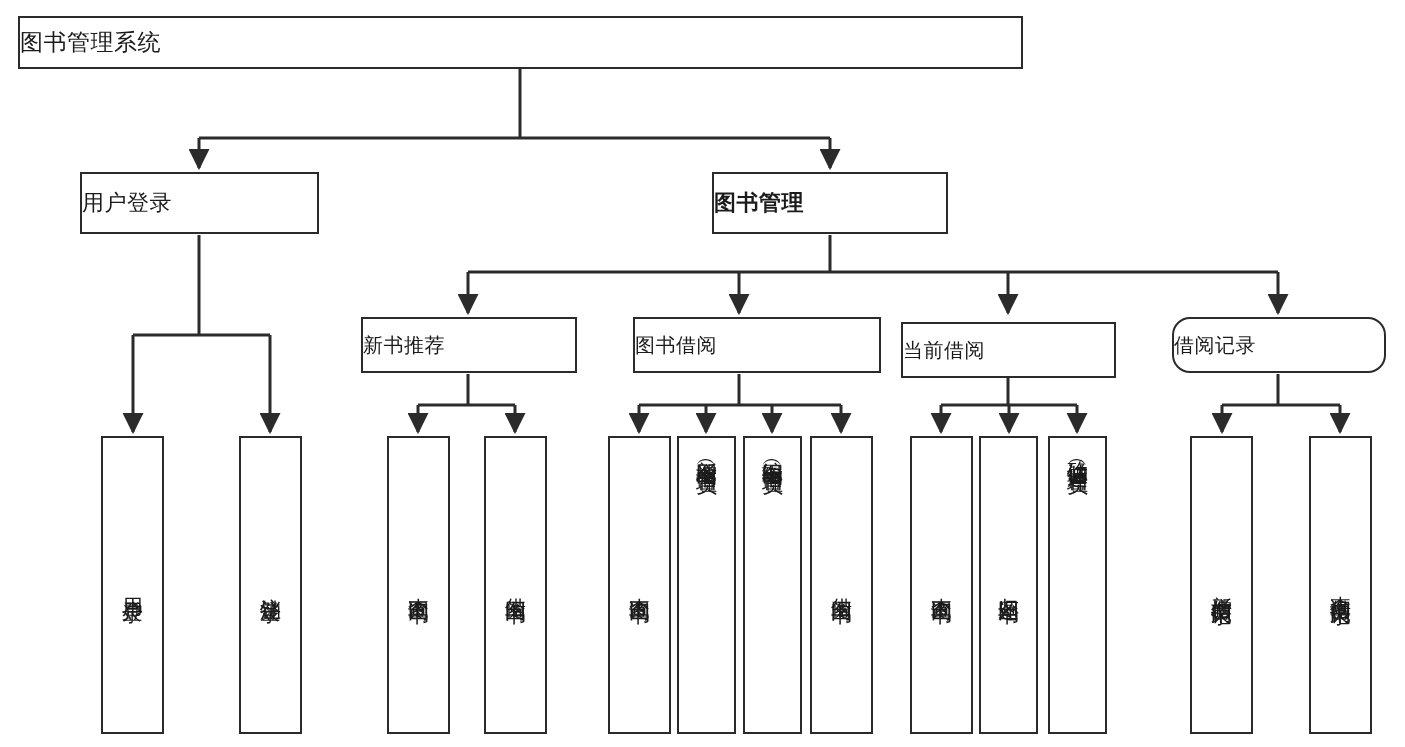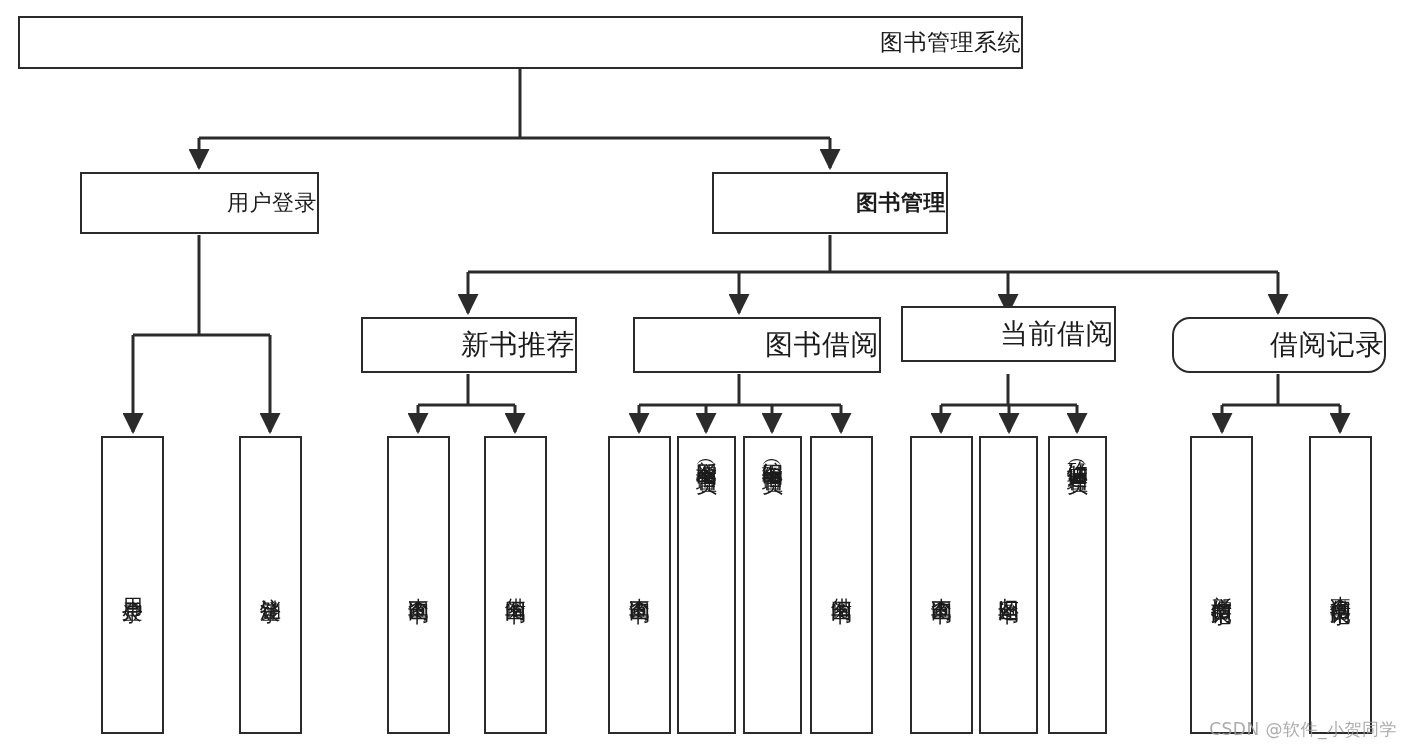--- a/index.html
+++ b/index.html
@@ -26,31 +26,31 @@
     height: 747px;
     pointer-events: none;
   }
   .node {
     position: absolute;
     box-sizing: border-box;
     background: #ffffff;
     border: 2px solid #2b2b2b;
     display: flex;
     align-items: center;
-    justify-content: flex-end;
+    justify-content: flex-start;
   }
   .node-label {
     color: #1b1b1b;
     text-align: center;
     letter-spacing: 0.5px;
     white-space: nowrap;
   }
   .level-0 .node-label { font-size: 23px; }
   .level-1 .node-label { font-size: 22px; }
-  .level-2 .node-label { font-size: 28px; margin-left: 16px; }
+  .level-2 .node-label { font-size: 20px; }
 
   .node.vertical {
     align-items: flex-start;
     justify-content: center;
     padding-top: 6px;
   }
   .node.vertical .node-label {
     writing-mode: vertical-rl;
     text-orientation: upright;
     font-size: 21px;
@@ -138,21 +138,21 @@
   <div class="node level-1" style="left:712px; top:172px; width:236px; height:62px;font-weight:bold;">
     <span class="node-label">图书管理</span>
   </div>
 
   <div class="node level-2" style="left:361px; top:317px; width:216px; height:56px;">
     <span class="node-label">新书推荐</span>
   </div>
   <div class="node level-2" style="left:633px; top:317px; width:248px; height:56px;">
     <span class="node-label">图书借阅</span>
   </div>
-  <div class="node level-2" style="left:901px; top:306px; width:215px; height:56px;">
+  <div class="node level-2" style="left:901px; top:322px; width:215px; height:56px;">
     <span class="node-label">当前借阅</span>
   </div>
   <div class="node level-2" style="left:1172px; top:317px; width:214px; height:56px;border-radius:18px;">
     <span class="node-label">借阅记录</span>
   </div>
 
   <div class="node vertical centered" style="left:101px; top:436px; width:63px; height:298px;">
     <span class="node-label">用户登录</span>
   </div>
   <div class="node vertical centered" style="left:239px; top:436px; width:63px; height:298px;">
@@ -189,15 +189,14 @@
     <span class="node-label">确认归还（管理员）</span>
   </div>
 
   <div class="node vertical centered" style="left:1190px; top:436px; width:63px; height:298px;">
     <span class="node-label">新增借阅记录</span>
   </div>
   <div class="node vertical centered" style="left:1309px; top:436px; width:63px; height:298px;">
     <span class="node-label">查询借阅记录</span>
   </div>
 
-  <div id="watermark">CSDN @软件_小贺同学</div>
 
 </div>
 
 </body></html>

